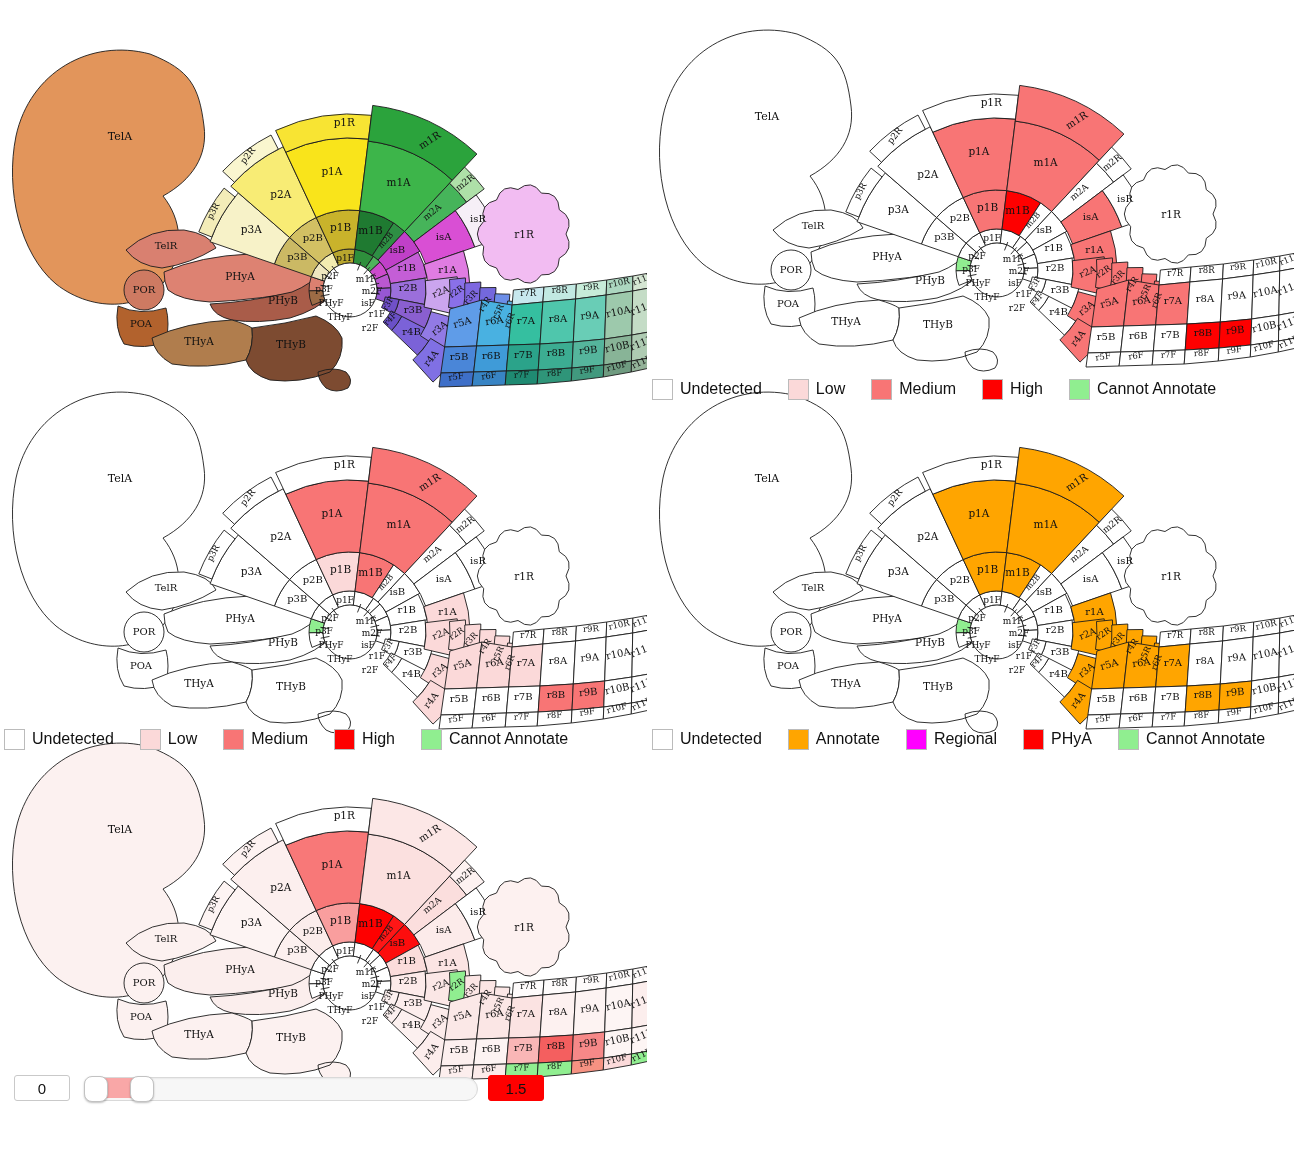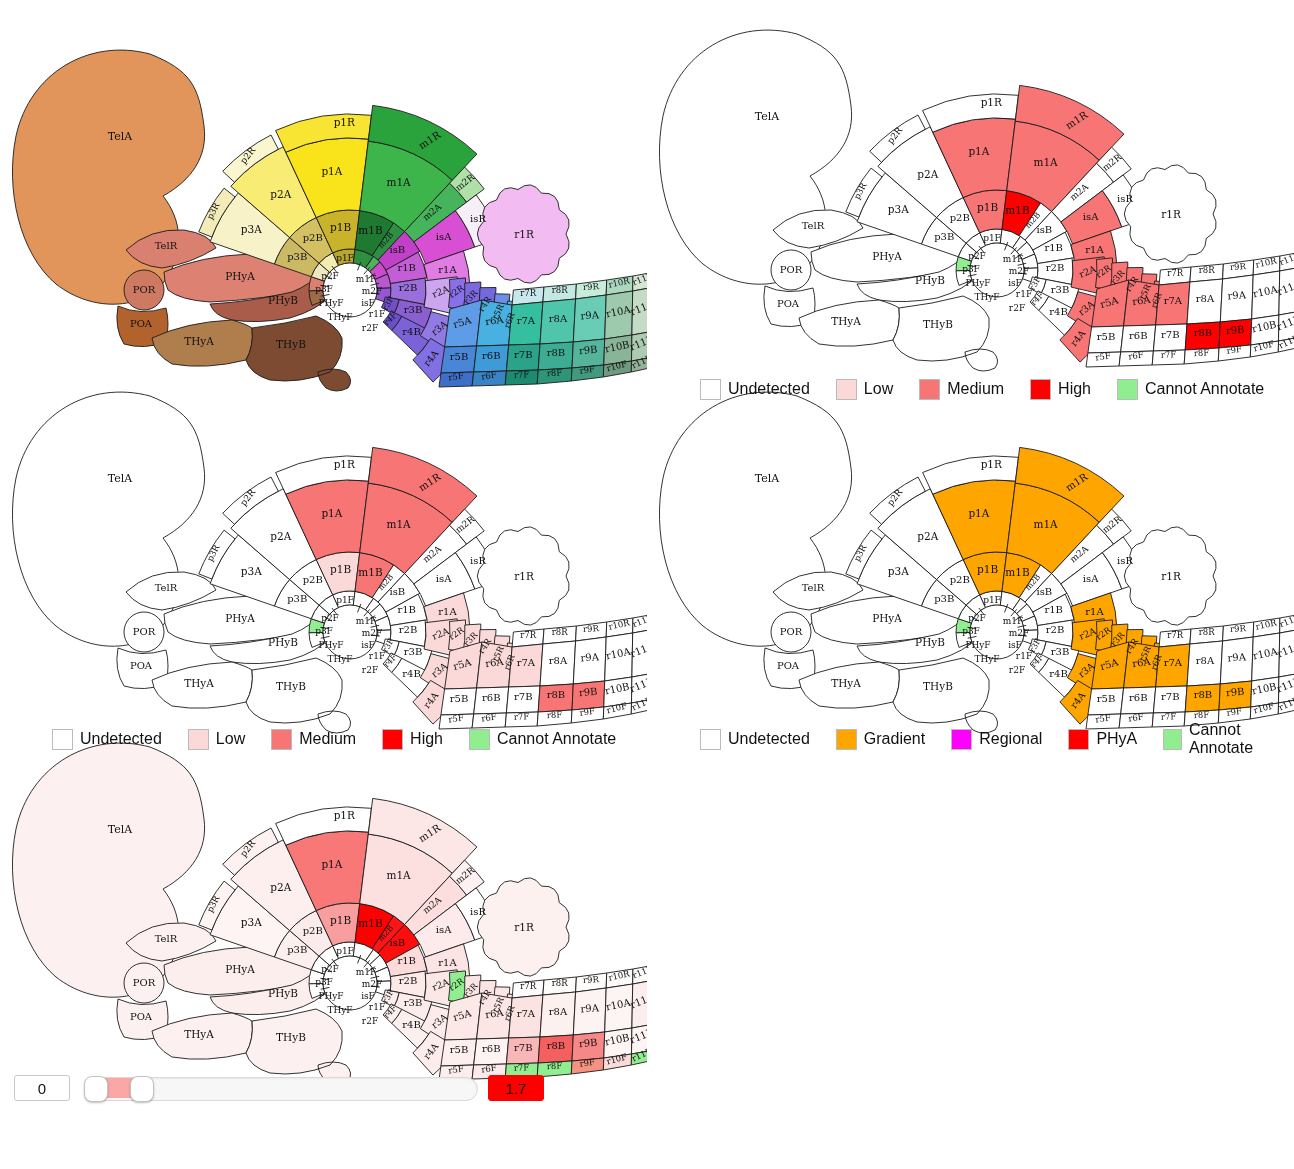--- a/index.html
+++ b/index.html
@@ -1,21 +1,21 @@
 <!DOCTYPE html>
 <html><head>
 <meta charset="utf-8">
 <style>
   html,body{margin:0;padding:0;background:#ffffff;}
   #stage{position:relative;width:1294px;height:1169px;background:#ffffff;overflow:hidden;
          font-family:"Liberation Sans", sans-serif;}
   .panel{position:absolute;width:647px;height:366px;}
   .panel svg{display:block;width:647px;height:366px;}
   .map-label{font-family:"DejaVu Serif", serif;fill:#111;pointer-events:none;}
-  .legend{position:absolute;display:flex;align-items:center;gap:26px;height:26px;margin-left:48px;}
+  .legend{position:absolute;display:flex;align-items:center;gap:26px;height:26px;}
   .legend-item{display:flex;align-items:center;gap:7px;}
   .legend-swatch{width:21px;height:21px;border:1px solid #bbb;box-sizing:border-box;}
   .legend-label{font-size:16px;color:#111;}
   .sliderbar{position:absolute;display:flex;align-items:center;height:28px;}
   .val-box{width:54px;height:24px;border:1px solid #c9c9c9;border-radius:3px;
            display:flex;align-items:center;justify-content:center;font-size:15px;color:#111;background:#fff;}
   .val-box.max{background:#fe0000;border-color:#fe0000;}
   .track-wrap{position:relative;width:392px;height:22px;margin:0 12px 0 14px;}
   .track{position:absolute;left:0;top:0;width:100%;height:100%;background:#f7f7f7;
          border:1px solid #d9d9d9;border-radius:12px;box-shadow:inset 0 1px 2px rgba(0,0,0,.06);}
@@ -942,21 +942,21 @@
         <span class="legend-label">Cannot Annotate</span>
       </div>
     </div>
   <div class="legend" id="legend-3" style="left:652px; top:726px;">
       <div class="legend-item">
         <div class="legend-swatch" style="background: rgb(255, 255, 255);"></div>
         <span class="legend-label">Undetected</span>
       </div>
       <div class="legend-item">
         <div class="legend-swatch" style="background: rgb(255, 165, 0);"></div>
-        <span class="legend-label">Gradient</span>
+        <span class="legend-label">Annotate</span>
       </div>
       <div class="legend-item">
         <div class="legend-swatch" style="background: rgb(255, 0, 255);"></div>
         <span class="legend-label">Regional</span>
       </div>
       <div class="legend-item">
         <div class="legend-swatch" style="background: rgb(255, 0, 0);"></div>
         <span class="legend-label">PHyA</span>
       </div>
       <div class="legend-item">
@@ -966,15 +966,15 @@
     </div>
 
   <div class="sliderbar" style="left:14px; top:1074px;">
     <div class="val-box">0</div>
     <div class="track-wrap">
       <div class="track"></div>
       <div class="range-fill" style="left: 4px; width: 52px; background: rgb(249, 167, 167);"></div>
       <div class="handle" style="left:0px;"></div>
       <div class="handle" style="left:46px;"></div>
     </div>
-    <div class="val-box max" style="background: rgb(254, 0, 0);">1.7</div>
+    <div class="val-box max" style="background: rgb(254, 0, 0);">1.5</div>
   </div>
 </div>
 
 </body></html>

